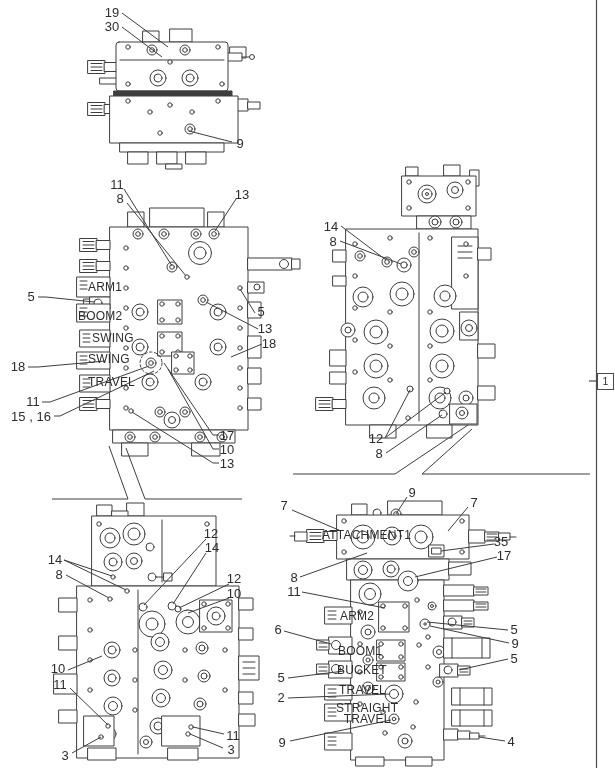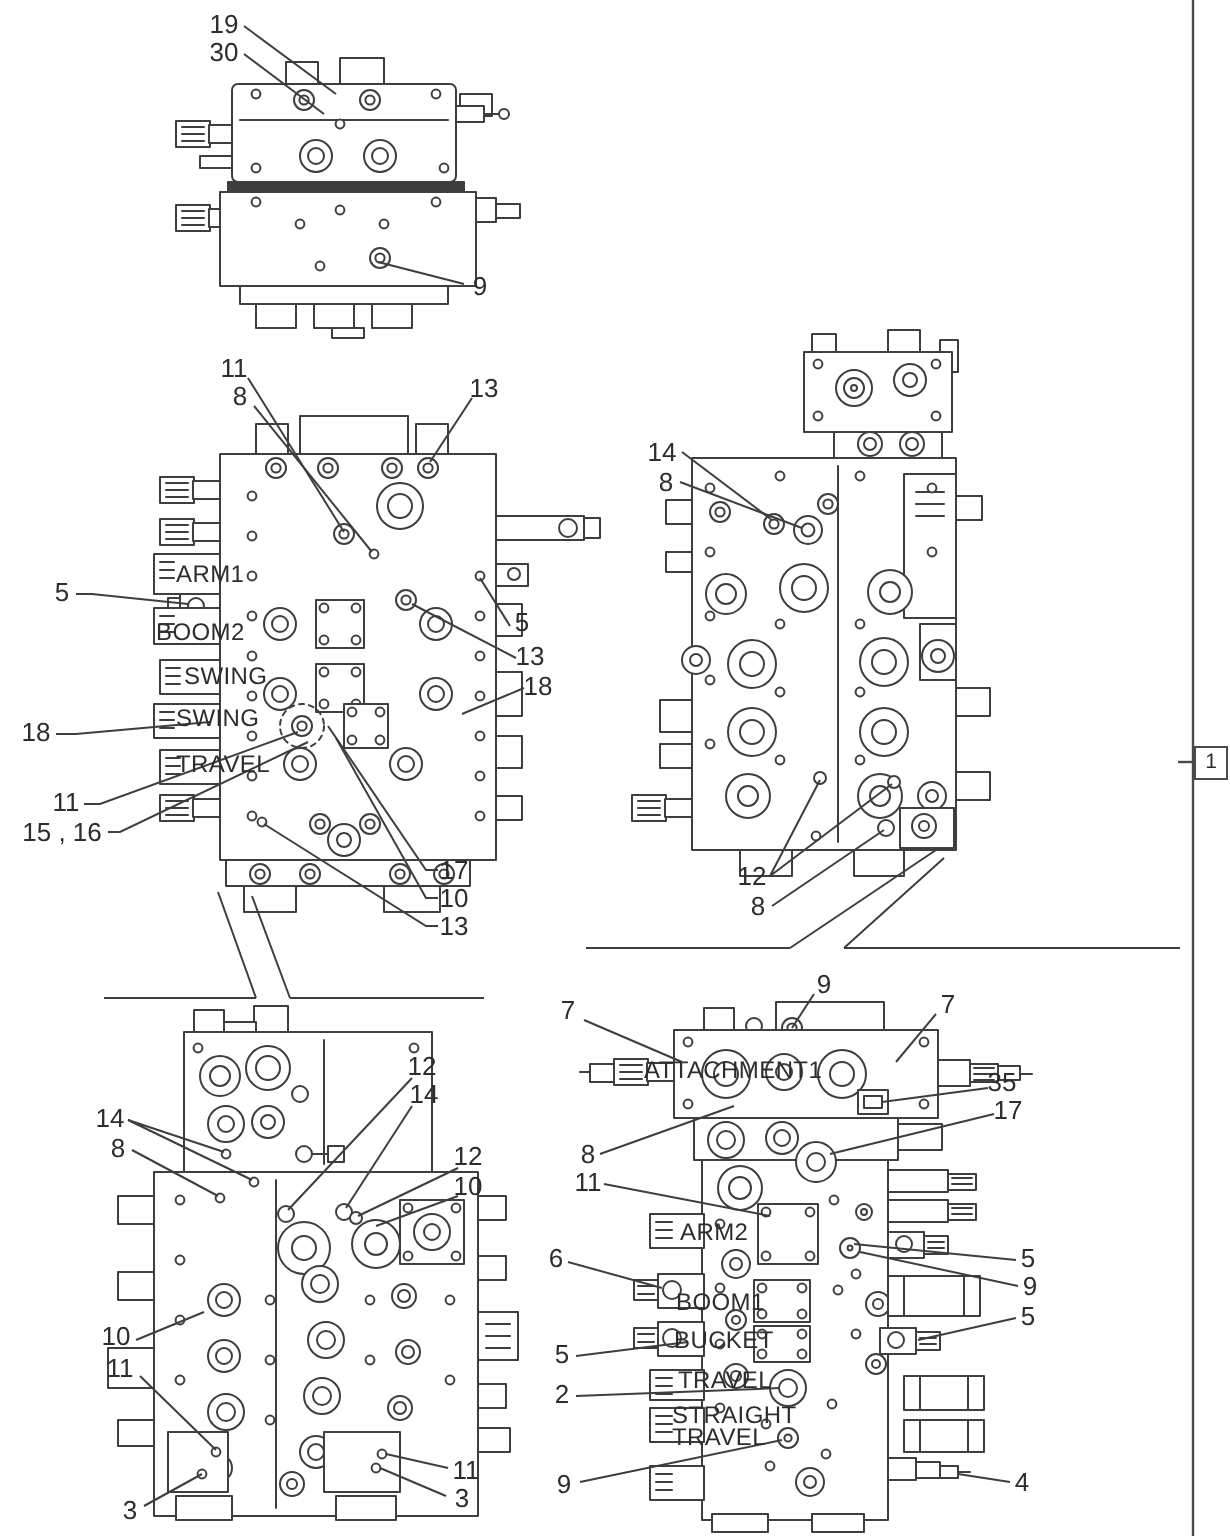--- a/index.html
+++ b/index.html
@@ -8,21 +8,21 @@
   svg.art{position:absolute;left:0;top:0;}
   .vw{stroke:#3e3e3e;stroke-width:1;fill:#fff;stroke-linejoin:round;stroke-linecap:round;}
   .vw .nf{fill:none;}
   .vw .dark{fill:#3e3e3e;}
   .ln{stroke:#3e3e3e;stroke-width:1;fill:none;}
   .brd{stroke:#4a4a4a;stroke-width:1.2;fill:none;}
   .co{position:absolute;transform:translate(-50%,-50%);font-size:13px;color:#2d2d2d;
       white-space:nowrap;z-index:3;}
   .pl{position:absolute;transform:translate(0,-50%);font-size:12px;color:#2d2d2d;
       white-space:nowrap;letter-spacing:.2px;z-index:3;margin-left:44px;}
-  .pl2{white-space:pre-line;line-height:10.5px;}
+  .pl2{white-space:pre-line;line-height:10.5px;text-align:center;}
   .watermark{position:absolute;left:62px;top:272px;font-size:30px;color:#bfbfbf;opacity:.42;
              letter-spacing:7px;z-index:2;pointer-events:none;}
   .refbox{position:absolute;left:597px;top:373px;width:15px;height:15px;border:1px solid #4a4a4a;
           background:#fff;text-align:center;line-height:15px;font-size:10.5px;color:#2d2d2d;z-index:3;}
 </style>
 </head>
 <body>
 
 <div class="page">
 

